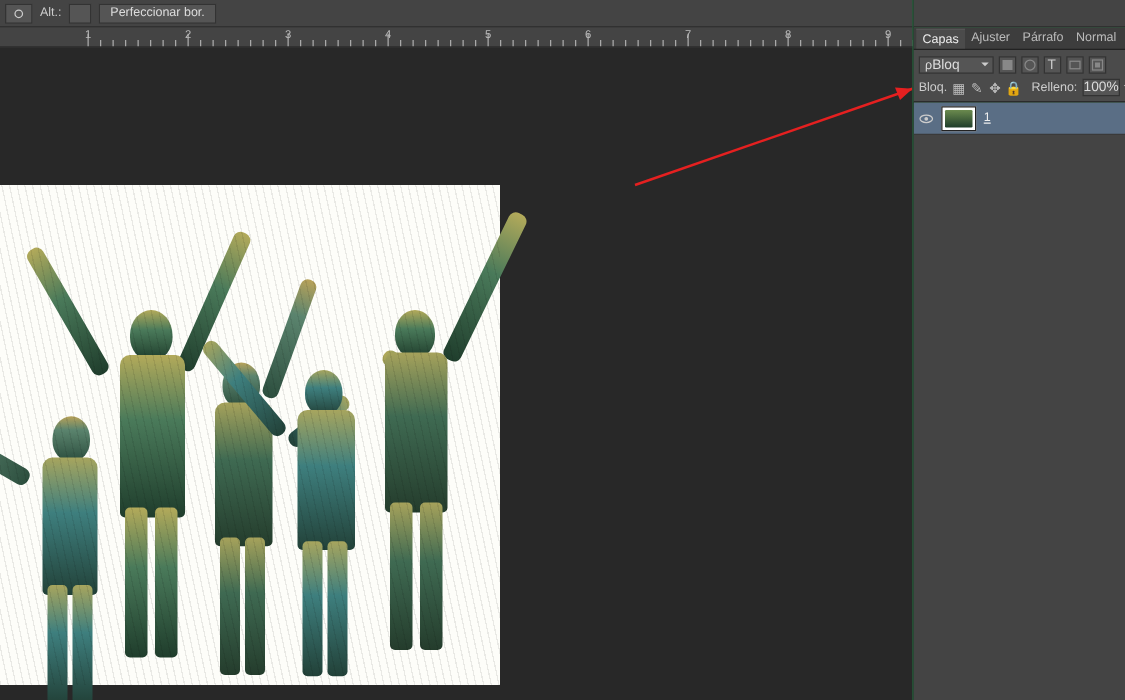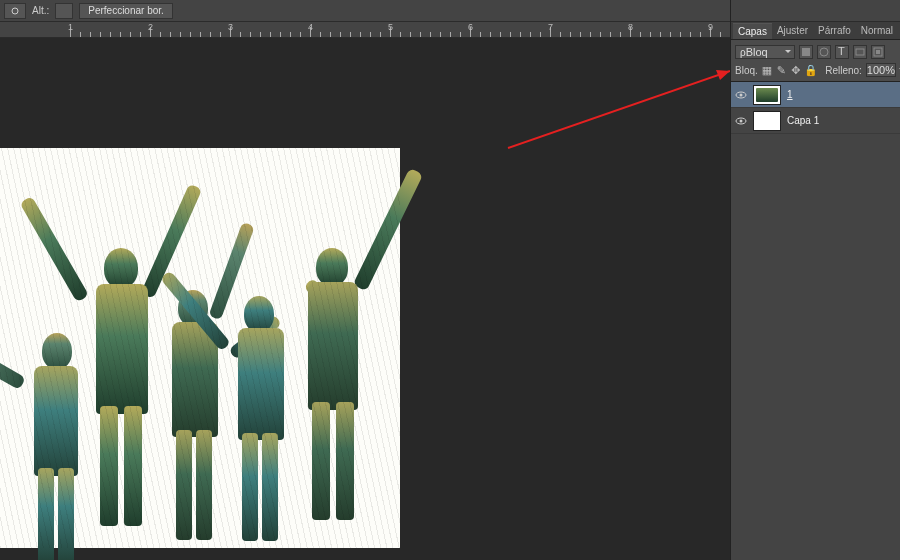--- a/index.html
+++ b/index.html
@@ -304,24 +304,14 @@
           <svg width="12" height="10">
             <ellipse cx="6" cy="5" rx="5" ry="3" fill="none" stroke="#ccc"></ellipse>
             <circle cx="6" cy="5" r="1.5" fill="#ccc"></circle>
           </svg>
         </div>
       <div class="thumb">
           <div class="mini"></div>
         </div>
       <span class="lname">1</span>
     </div>
-    <div class="layer">
-      <div class="vis">
-          <svg width="12" height="10">
-            <ellipse cx="6" cy="5" rx="5" ry="3" fill="none" stroke="#ccc"></ellipse>
-            <circle cx="6" cy="5" r="1.5" fill="#ccc"></circle>
-          </svg>
-        </div>
-      <div class="thumb"></div>
-      <span class="lname">Capa 1</span>
-    </div>
   </div>
 </div>
 
 </body></html>

